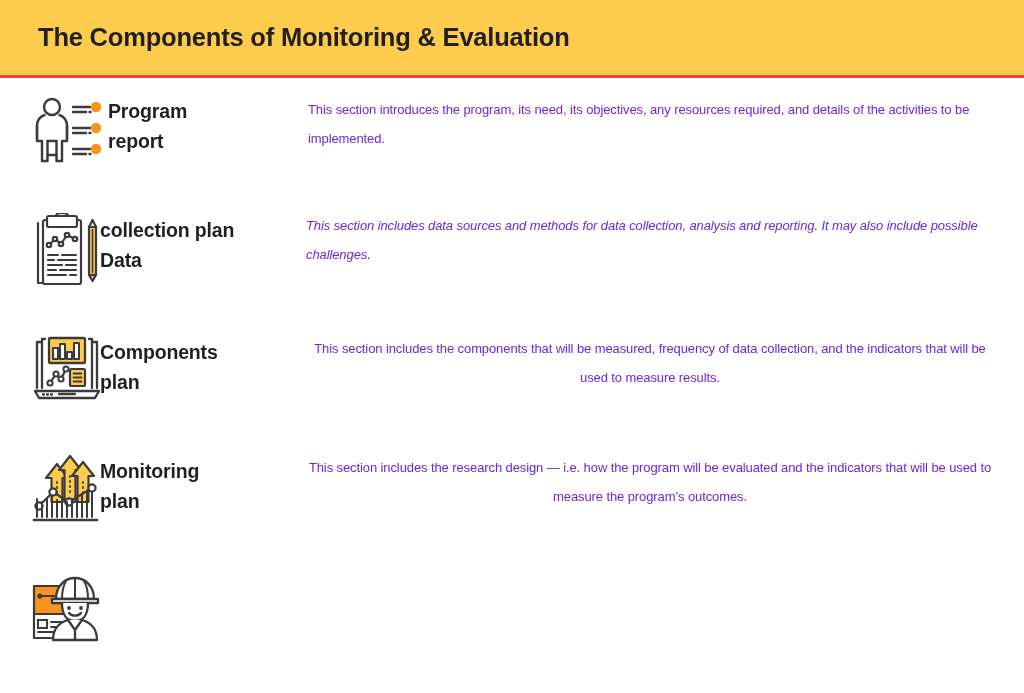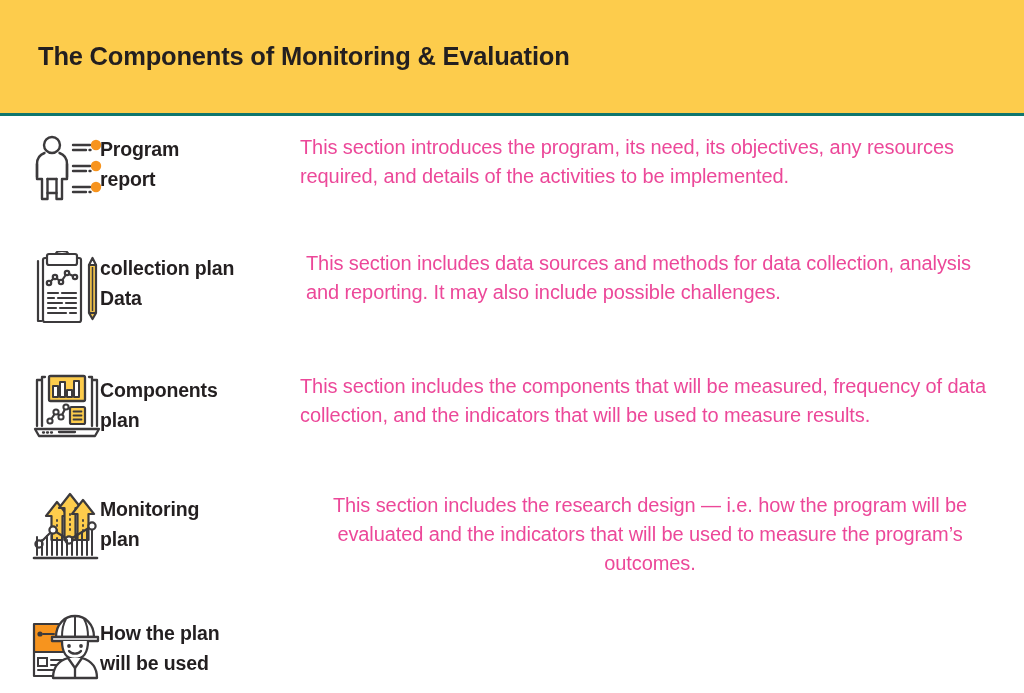--- a/index.html
+++ b/index.html
@@ -9,23 +9,23 @@
   body {
     width: 1024px;
     height: 693px;
     background: #ffffff;
     font-family: "Liberation Sans", sans-serif;
     overflow: hidden;
   }
 
   
   .header {
-    height: 116px;
+    height: 78px;
     background: #fdcc4c;
-    border-bottom: 3px solid #0f766e;
+    border-bottom: 3px solid #ef4444;
     box-sizing: border-box;
     display: flex;
     align-items: center;
     padding-left: 38px;
   }
   .header-title {
     font-size: 25.5px;
     font-weight: bold;
     color: #231f20;
     letter-spacing: -0.2px;
@@ -59,39 +59,39 @@
     box-sizing: border-box;
     font-size: 19.5px;
     font-weight: bold;
     color: #231f20;
     line-height: 30px;
     letter-spacing: -0.15px;
   }
   .desc-cell {
     flex: 1;
     box-sizing: border-box;
-    font-size: 20px;
-    color: #ec4899;
+    font-size: 13px;
+    color: #6d28d9;
     line-height: 29px;
     padding-right: 24px;
     letter-spacing: -0.1px;
   }
 
   
   .row-1 .icon-cell { padding-top: 3px; }
-  .row-1 .label-cell { padding-top: 4px; }
+  .row-1 .label-cell { padding-top: 4px; margin-left: 8px; }
   .row-1 .desc-cell  { padding-top: 3px; padding-left: 0px; }
 
   .row-2 .icon-cell { padding-top: 2px; }
   .row-2 .label-cell { padding-top: 4px; }
-  .row-2 .desc-cell  { padding-top: 0px; padding-left: 6px; }
+  .row-2 .desc-cell  { padding-top: 0px; padding-left: 6px; font-style: italic; }
 
   .row-3 .icon-cell { padding-top: 6px; }
   .row-3 .label-cell { padding-top: 7px; }
-  .row-3 .desc-cell  { padding-top: 4px; padding-left: 0px; }
+  .row-3 .desc-cell  { padding-top: 4px; padding-left: 0px; text-align: center; }
 
   .row-4 .icon-cell { padding-top: 3px; }
   .row-4 .label-cell { padding-top: 7px; }
   .row-4 .desc-cell  { padding-top: 4px; padding-left: 0px; text-align: center; }
 
   .row-5 .icon-cell { padding-top: 4px; }
   .row-5 .label-cell { padding-top: 12px; }
   .row-5 .desc-cell  { padding-top: 6px; padding-left: 5px; }
 
   .label-line { display: block; }
@@ -302,19 +302,15 @@
           <path d="M30 31 C30 43 35 49 43 49 C51 49 56 43 56 31" fill="#ffffff" stroke="#3c3a3c" stroke-width="2.3" stroke-linejoin="round"></path>
           <circle cx="37" cy="36" r="1.9" fill="#3c3a3c"></circle>
           <circle cx="49" cy="36" r="1.9" fill="#3c3a3c"></circle>
           <path d="M37 41 C39.5 44.5 46.5 44.5 49 41" stroke="#3c3a3c" stroke-width="2.2" fill="none" stroke-linecap="round"></path>
           <path d="M36 48 C26 51 21 57 21 68 L65 68 C65 57 60 51 50 48" fill="#ffffff" stroke="#3c3a3c" stroke-width="2.3" stroke-linejoin="round"></path>
           <path d="M36 48 L43 58 L50 48" stroke="#3c3a3c" stroke-width="2.3" fill="none" stroke-linejoin="round"></path>
           <path d="M43 58 L43 68" stroke="#3c3a3c" stroke-width="2.3"></path>
         </svg>
       </span>
     </div>
-    <div class="label-cell">
-      <span class="label-line">How the plan</span>
-      <span class="label-line">will be used</span>
-    </div>
   </div>
 
 </div>
 
 </body></html>

